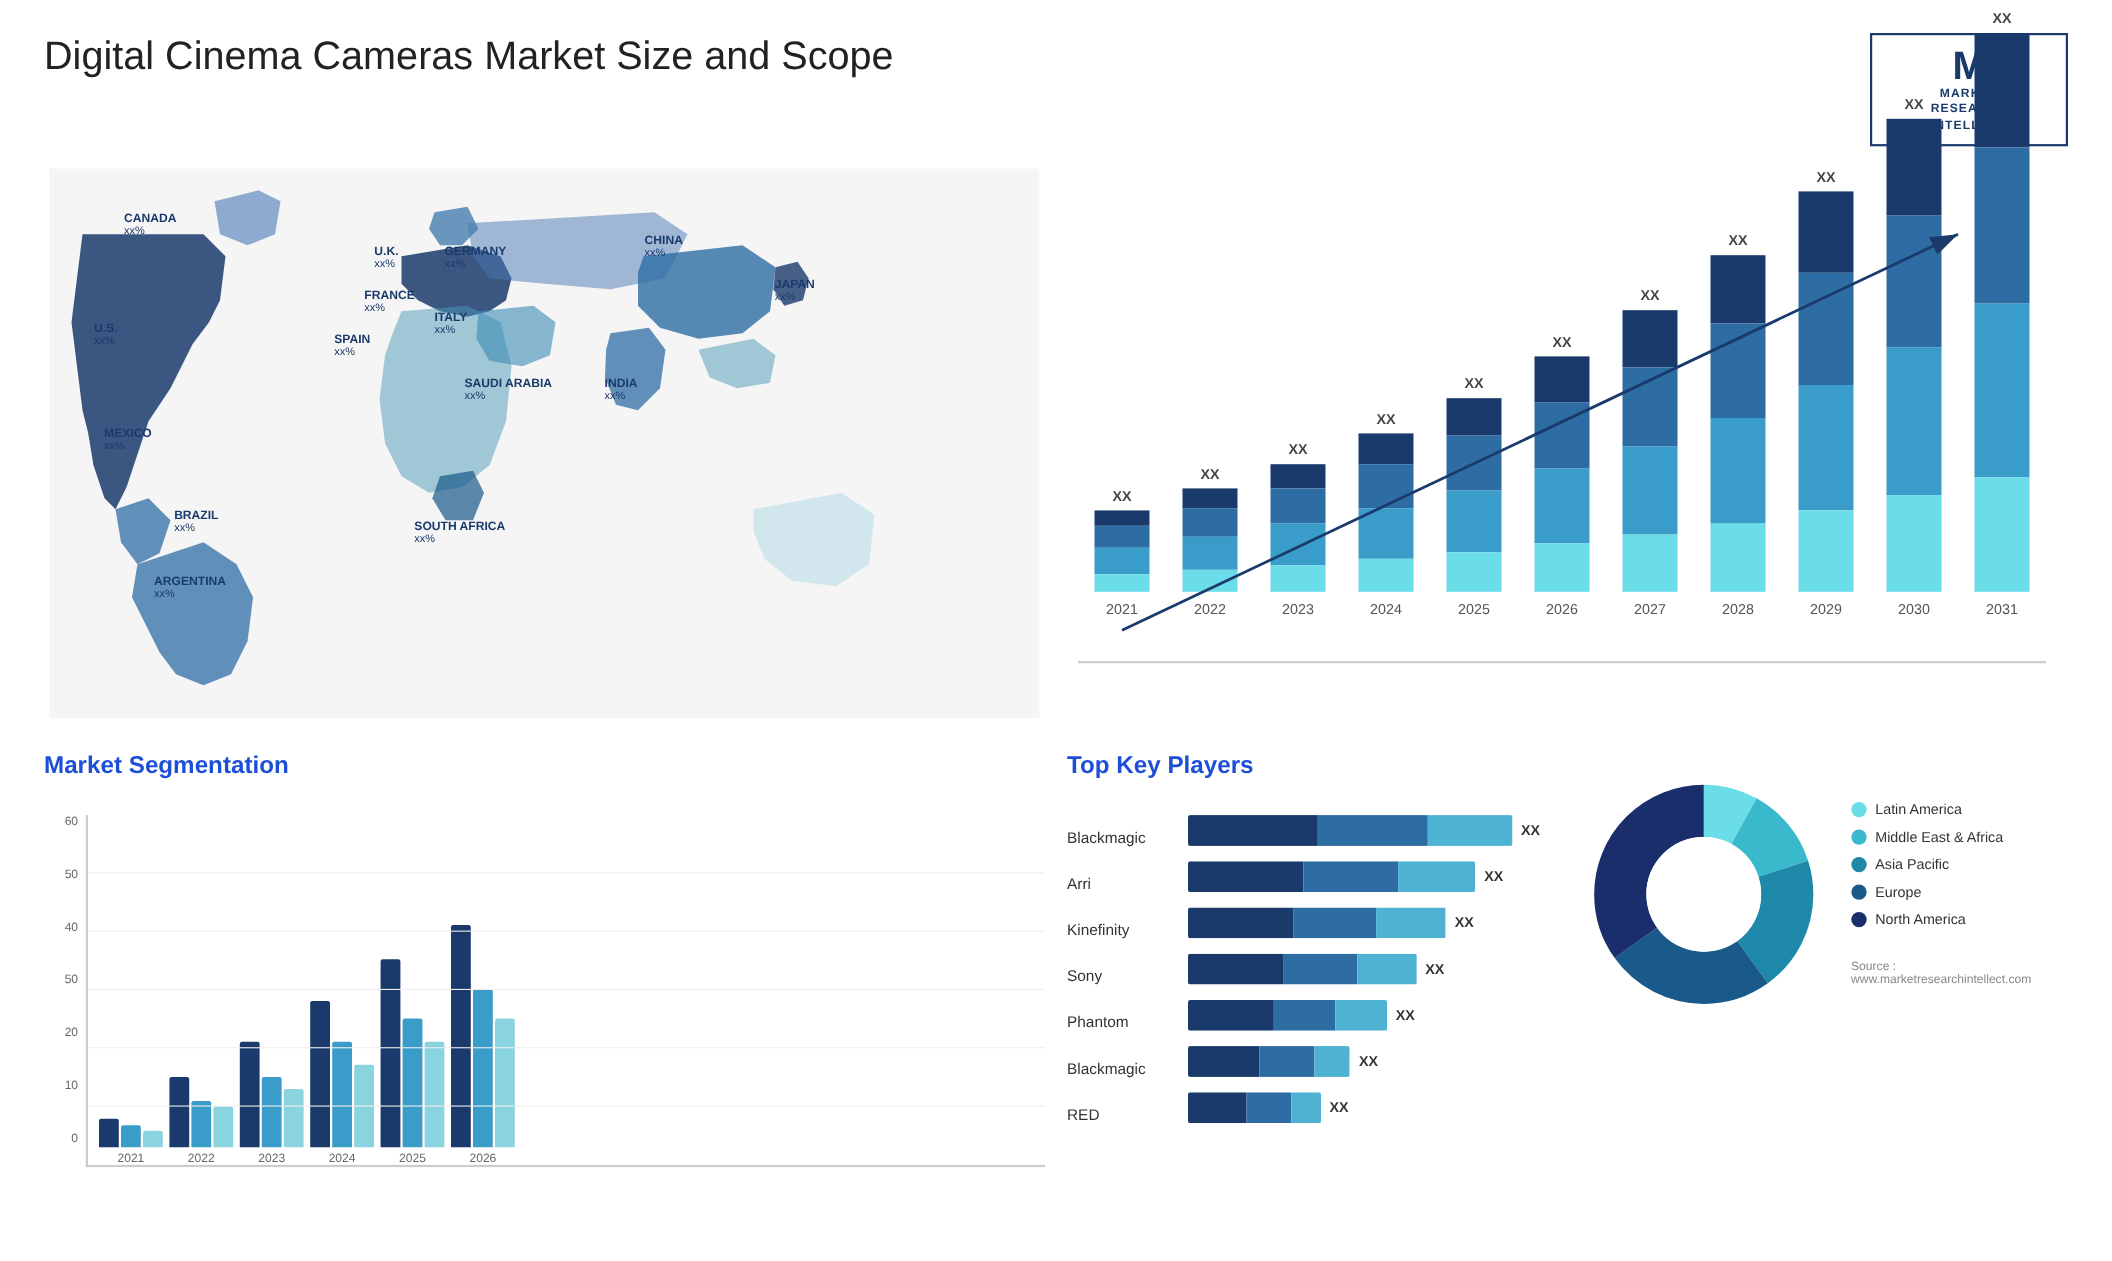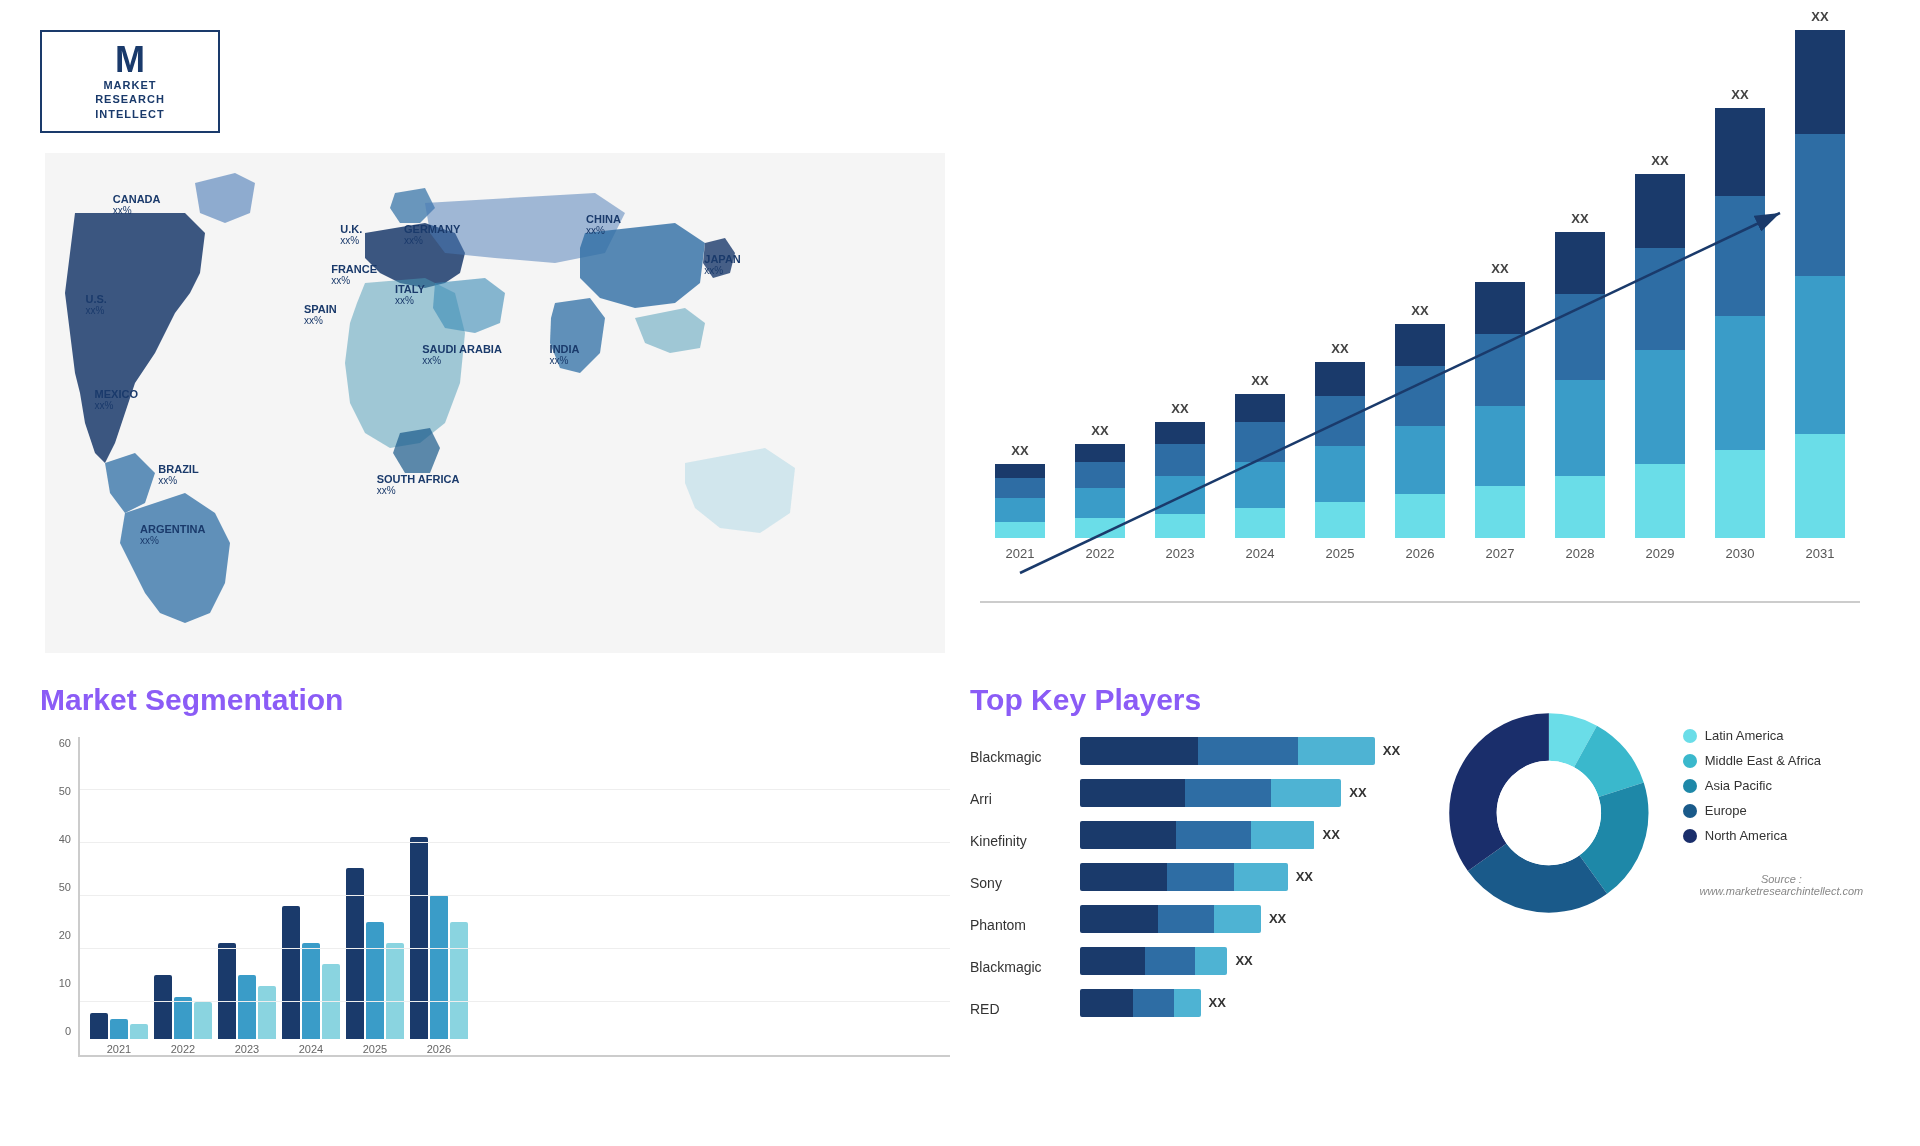--- a/index.html
+++ b/index.html
@@ -130,24 +130,24 @@
       margin-top: 6px;
     }
 
     
     .bottom-section {
       grid-column: 1;
       grid-row: 2;
       padding: 10px 0;
     }
     .section-title {
-      font-size: 30px;
+      font-size: 22px;
       font-weight: 700;
-      color: #8b5cf6;
-      margin-bottom: 20px;
+      color: #1d4ed8;
+      margin-bottom: 32px;
     }
     .seg-chart-area {
       display: flex;
       align-items: flex-end;
       gap: 46px;
     }
     .seg-legend {
       display: flex;
       flex-direction: column;
       gap: 12px;
@@ -238,29 +238,29 @@
       width: 14px;
       height: 14px;
       border-radius: 50%;
       flex-shrink: 0;
     }
 
     
     .source-text {
       font-size: 12px;
       color: #666;
-      text-align: center;
+      text-align: left;
       margin-top: 10px;
-      font-style: italic;
     }
   </style>
 </head>
 <body>
 
 <div class="header">
+  <h1 class="page-title">Digital Cinema Cameras Market Size and Scope</h1>
   <div class="logo-box">
     <div class="logo-m">M</div>
     <div class="logo-text">
       <span>MARKET</span><br>
       <span>RESEARCH</span><br>
       <span>INTELLECT</span>
     </div>
   </div>
 </div>
 

